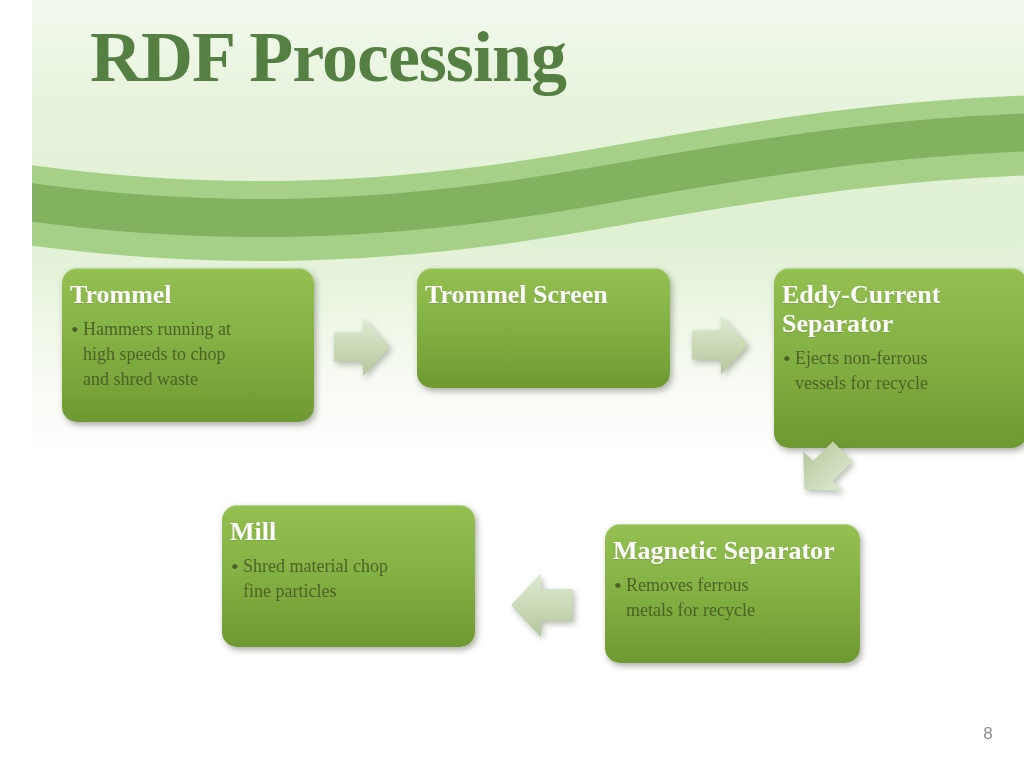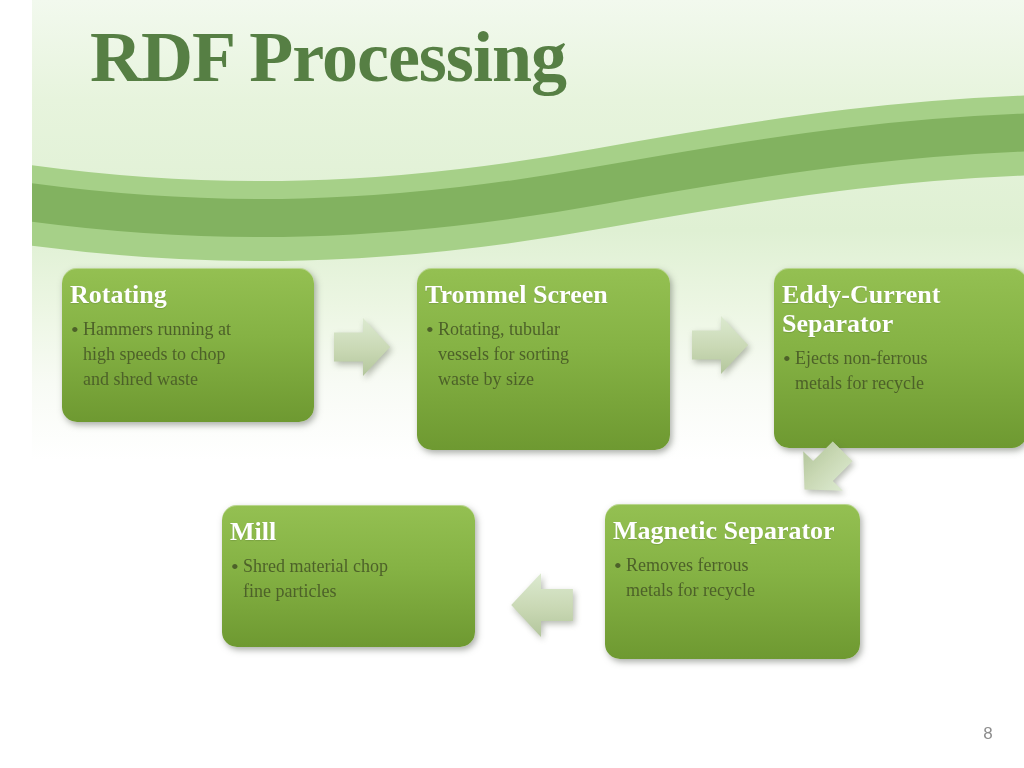--- a/index.html
+++ b/index.html
@@ -33,23 +33,23 @@
     position:relative;padding-left:13px;
     font-size:18px;line-height:25px;color:#4d6129;
     white-space:pre-line;
   }
   .pbox-bullet::before{
     content:"\2022";
     position:absolute;left:1px;top:0;
     color:#4d6129;font-size:22px;line-height:25px;
   }
   .b1{left:30px;top:268px;width:252px;height:154px;}
-  .b2{left:385px;top:268px;width:253px;height:182px;}
+  .b2{left:385px;top:268px;width:253px;height:120px;}
   .b3{left:742px;top:268px;width:253px;height:180px;}
-  .b4{left:573px;top:504px;width:255px;height:155px;}
+  .b4{left:573px;top:524px;width:255px;height:139px;}
   .b5{left:190px;top:505px;width:253px;height:142px;}
   .arrow-wrap{
     position:absolute;
     filter:drop-shadow(2px 3px 3px rgba(95,105,85,.45));
   }
   .a1{left:302px;top:315px;}
   .a2{left:660px;top:313px;}
   .a3{left:763px;top:441px;}
   .a3 svg{transform:rotate(135deg);}
   .a4{left:477px;top:571px;}
@@ -81,38 +81,35 @@
         <stop offset="0" stop-color="#dcead0"></stop>
         <stop offset="0.55" stop-color="#c9d8b4"></stop>
         <stop offset="1" stop-color="#b3c69c"></stop>
       </linearGradient>
     </defs>
   </svg>
 
   <h1 class="slide-title">RDF Processing</h1>
 
   <div class="pbox b1">
-    <h2 class="pbox-heading">Rotating</h2>
+    <h2 class="pbox-heading">Trommel</h2>
     <div class="pbox-bullet">Hammers running at
 high speeds to chop
 and shred waste</div>
   </div>
 
   <div class="pbox b2">
     <h2 class="pbox-heading">Trommel Screen</h2>
-    <div class="pbox-bullet">Rotating, tubular
-vessels for sorting
-waste by size</div>
   </div>
 
   <div class="pbox b3">
     <h2 class="pbox-heading">Eddy-Current
 Separator</h2>
     <div class="pbox-bullet">Ejects non-ferrous
-metals for recycle</div>
+vessels for recycle</div>
   </div>
 
   <div class="pbox b4">
     <h2 class="pbox-heading">Magnetic Separator</h2>
     <div class="pbox-bullet">Removes ferrous
 metals for recycle</div>
   </div>
 
   <div class="pbox b5">
     <h2 class="pbox-heading">Mill</h2>

